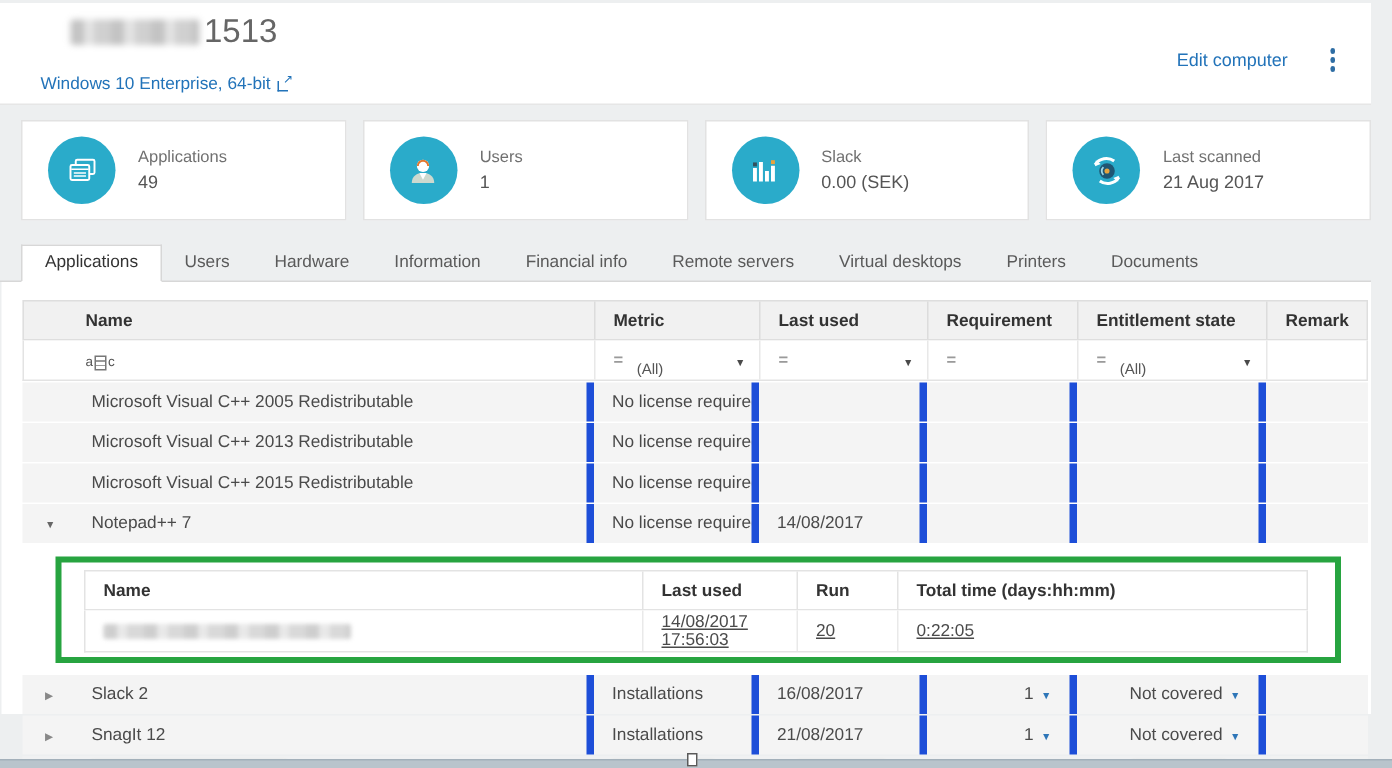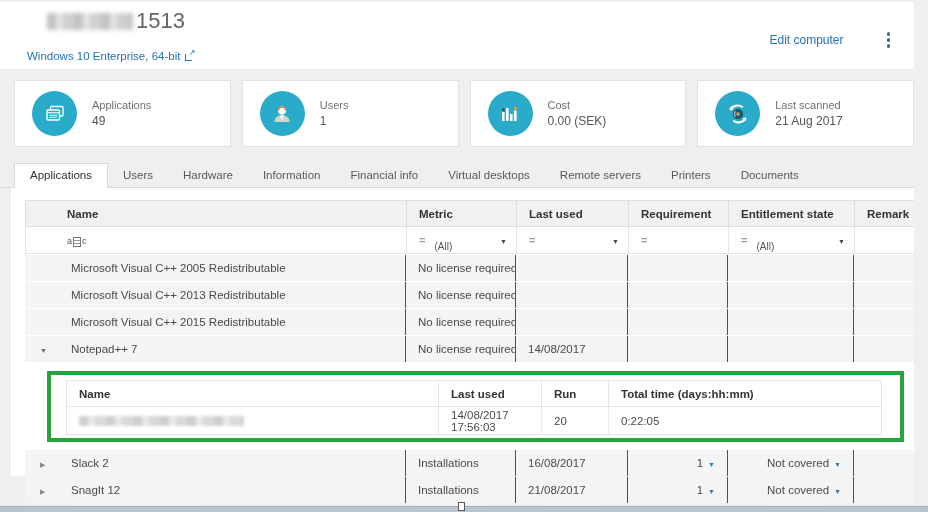--- a/index.html
+++ b/index.html
@@ -25,21 +25,21 @@
     filter:blur(2px); border-radius:2px;
   }
   .title-redact { width:86px; height:17px; margin-right:3px; }
   .title-text { font-size:22px; color:#666; font-weight:400; line-height:1; }
   .subtitle-row { position:absolute; left:27px; top:48px; display:flex; align-items:center; }
   .subtitle-link { color:#2273b9; font-size:11.5px; text-decoration:none; cursor:pointer; }
   .ext-icon { display:inline-block; width:9px; height:9px; margin-left:5px; position:relative; }
   .ext-icon::before { content:""; position:absolute; left:0; bottom:0; width:6px; height:6px;
     border-left:1px solid #2273b9; border-bottom:1px solid #2273b9; }
   .ext-icon::after { content:"\2197"; position:absolute; right:-1px; top:-4px; font-size:8px; color:#2273b9; }
-  .header-actions { position:absolute; right:22px; top:28px; display:flex; align-items:center; gap:41px; }
+  .header-actions { position:absolute; right:22px; top:28px; display:flex; align-items:center; gap:26px; }
   .edit-link { color:#2273b9; font-size:12px; text-decoration:none; cursor:pointer; }
   .kebab { display:flex; flex-direction:column; gap:2.5px; cursor:pointer; padding:2px; }
   .kebab i { width:3.5px; height:3.5px; border-radius:50%; background:#2e6da4; }
 
   
   .cards { position:absolute; top:80px; left:14px; width:900px; display:flex; gap:11px; }
   .card {
     flex:1; height:67px; background:#fff; border:1px solid #e2e2e2;
     display:flex; align-items:center; padding-left:17px; cursor:pointer;
   }
@@ -58,21 +58,21 @@
   }
   .tab {
     padding:5px 15px 6px 15px; font-size:11.5px; color:#5a5a5a; cursor:pointer; white-space:nowrap;
   }
   .tab.active {
     background:#fff; border:1px solid #d7d7d7; border-bottom:1px solid #fff;
     margin-bottom:-1px; color:#333;
   }
 
   
-  .panel { position:absolute; top:188px; left:11px; width:914px; height:288px; background:#fff; }
+  .panel { position:absolute; top:188px; left:1px; width:914px; height:288px; background:#fff; }
   .table-wrap { position:absolute; top:12px; left:14px; width:897px; }
 
   .grid-main { display:grid; grid-template-columns:381px 110px 112px 100px 126px 68px; }
   .grid-sub  { display:grid; grid-template-columns:372px 103px 67px 274px; }
 
   .thead { background:#f1f1f1; border:1px solid #dedede; height:27px; }
   .thead .cell { font-weight:bold; color:#333; font-size:11.5px; display:flex; align-items:center;
     padding-left:12px; border-right:1px solid #dcdcdc; }
   .thead .cell:last-child { border-right:none; }
   .thead .cell.name { padding-left:41px; }
@@ -87,21 +87,21 @@
   .caret-dark { position:absolute; right:9px; cursor:pointer; }
   .caret-dark::after { content:"\25BC"; font-size:7px; color:#4a4a4a; }
 
   .abc-filter { display:flex; align-items:flex-end; cursor:pointer; height:13px; }
   .abc-filter .fa::before { content:"a"; font-size:9px; color:#555; line-height:1; }
   .abc-filter .fc::before { content:"c"; font-size:9px; color:#555; line-height:1; }
   .abc-filter .fbox { width:8px; height:10px; border:1px solid #777; margin:0 1px;
     background:linear-gradient(#fff 2px, #999 2px, #999 3px, #fff 3px, #fff 5px, #999 5px, #999 6px, #fff 6px); }
 
   .trow { background:#f4f4f4; height:26px; margin-top:1px; cursor:pointer; }
-  .trow .cell { display:flex; align-items:center; padding-left:12px; border-right:1px solid #1d4ed8;
+  .trow .cell { display:flex; align-items:center; padding-left:12px; border-right:5px solid #1d4ed8;
     color:#4a4a4a; font-size:11.5px; position:relative; overflow:hidden; white-space:nowrap; }
   .trow .cell:last-child { border-right:none; }
   .trow .cell.name { padding-left:46px; }
   .exp { position:absolute; left:15px; top:50%; transform:translateY(-50%); cursor:pointer; }
   .exp-down::after { content:"\25BC"; font-size:7px; color:#666; }
   .exp-right::after { content:"\25B6"; font-size:7px; color:#888; }
   .cell.num { justify-content:flex-end; padding-right:12px; }
   .caret-blue { margin-left:5px; cursor:pointer; }
   .caret-blue::after { content:"\25BC"; font-size:7px; color:#2e76b8; }
   .ent-val { color:#4a4a4a; }
@@ -112,21 +112,21 @@
     position:absolute; left:22px; top:9px; width:857px; height:71px;
     border:4px solid #27a440; background:#fff;
   }
   .subtable { margin:5px 0 0 15px; width:816px; }
   .sthead { border:1px solid #e3e3e3; height:27px; background:#fff; }
   .sthead .cell { font-weight:bold; color:#333; font-size:11.5px; display:flex; align-items:center;
     padding-left:12px; border-right:1px solid #e3e3e3; }
   .sthead .cell:last-child { border-right:none; }
   .strow { border:1px solid #e3e3e3; border-top:none; height:28px; background:#fff; }
   .strow .cell { display:flex; align-items:center; padding-left:12px; border-right:1px solid #e9e9e9;
-    color:#4a4a4a; font-size:11.5px; }
+    color:#4a4a4a; font-size:11.5px;text-decoration:underline; }
   .strow .cell:last-child { border-right:none; }
   .sub-redact { width:165px; height:10px; filter:blur(1.5px); opacity:.8; }
 
   
   .clipped-row { background:#f4f4f4; height:8px; margin-top:1px; overflow:hidden; opacity:.55; position:relative; }
   .clipped-row i { position:absolute; top:3px; height:7px; background:#b5b5b5; filter:blur(1px); display:block; }
   .scroll-strip {
     position:absolute; bottom:0; left:0; width:928px; height:6px;
     background:#b9c4cc; border-top:1px solid #a3b0ba; z-index:50; cursor:pointer;
   }
@@ -197,21 +197,21 @@
       <svg width="24" height="24" viewBox="0 0 24 24">
         <rect x="4" y="10" width="2.6" height="9" fill="#fff"></rect>
         <rect x="8" y="6" width="2.6" height="13" fill="#fff"></rect>
         <rect x="12" y="12" width="2.6" height="7" fill="#fff"></rect>
         <rect x="16" y="8.5" width="2.6" height="10.5" fill="#fff"></rect>
         <rect x="4" y="6.3" width="2.6" height="2.6" fill="#33505e"></rect>
         <rect x="16" y="4.8" width="2.6" height="2.6" fill="#e8a33d"></rect>
       </svg>
     </span>
     <div>
-      <div class="card-label">Cost</div>
+      <div class="card-label">Slack</div>
       <div class="card-value">0.00 (SEK)</div>
     </div>
   </div>
 
   <div class="card">
     <span class="card-icon">
       <svg width="26" height="26" viewBox="0 0 26 26">
         <circle cx="13" cy="13" r="5.2" fill="#1f5673"></circle>
         <path d="M10.6 15.6 a3.6 3.6 0 0 1 0-5.2" stroke="#9fd8e8" stroke-width="1.2" fill="none"></path>
         <circle cx="13" cy="13" r="1.7" fill="#e8a33d"></circle>
@@ -227,22 +227,22 @@
     </div>
   </div>
 </section>
 
 <nav class="tabs">
   <span class="tab active">Applications</span>
   <span class="tab">Users</span>
   <span class="tab">Hardware</span>
   <span class="tab">Information</span>
   <span class="tab">Financial info</span>
+  <span class="tab">Remote servers</span>
   <span class="tab">Virtual desktops</span>
-  <span class="tab">Remote servers</span>
   <span class="tab">Printers</span>
   <span class="tab">Documents</span>
 </nav>
 
 <section class="panel">
   <div class="table-wrap">
 
     <div class="thead grid-main">
       <div class="cell name">Name</div>
       <div class="cell">Metric</div>

